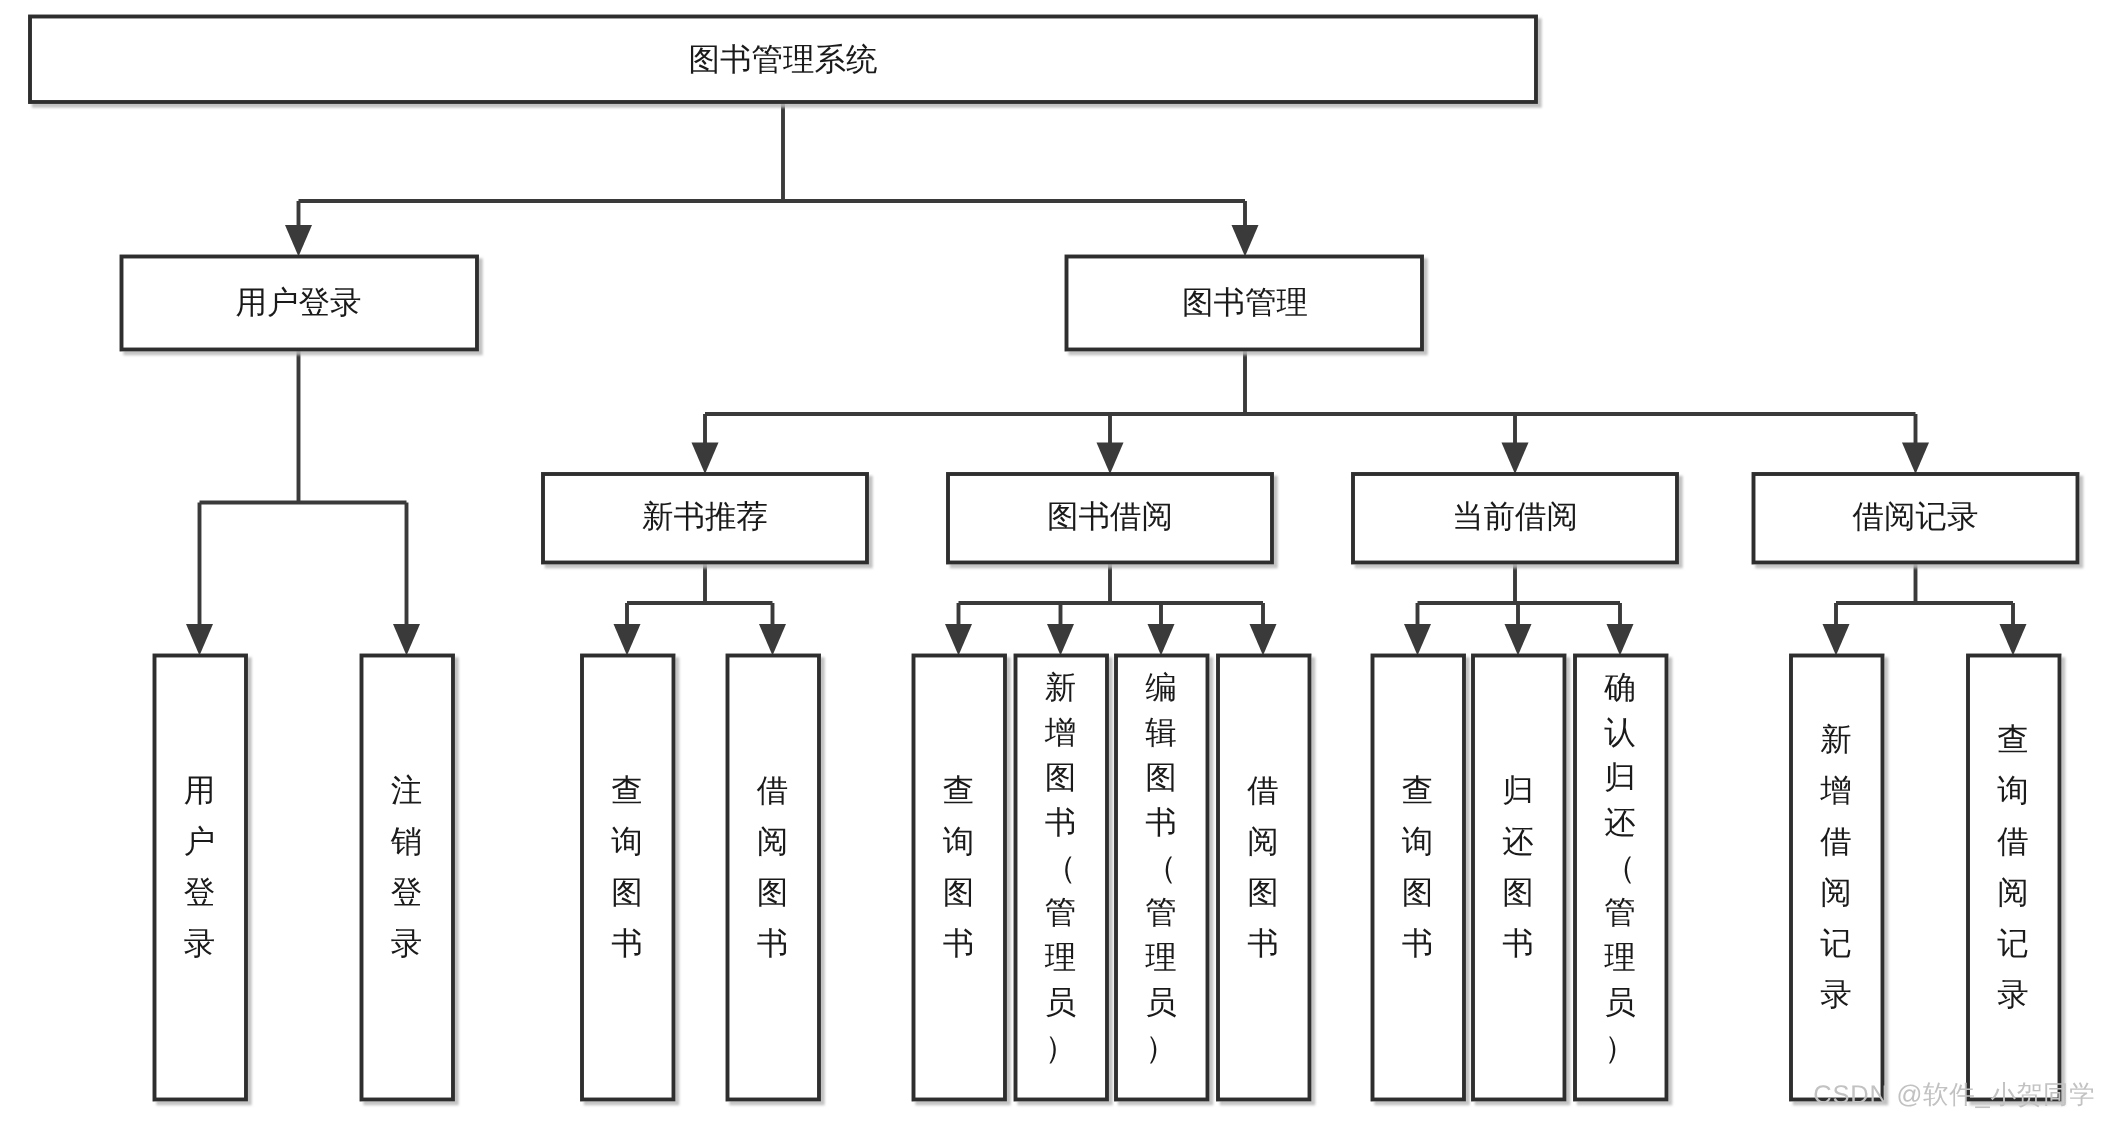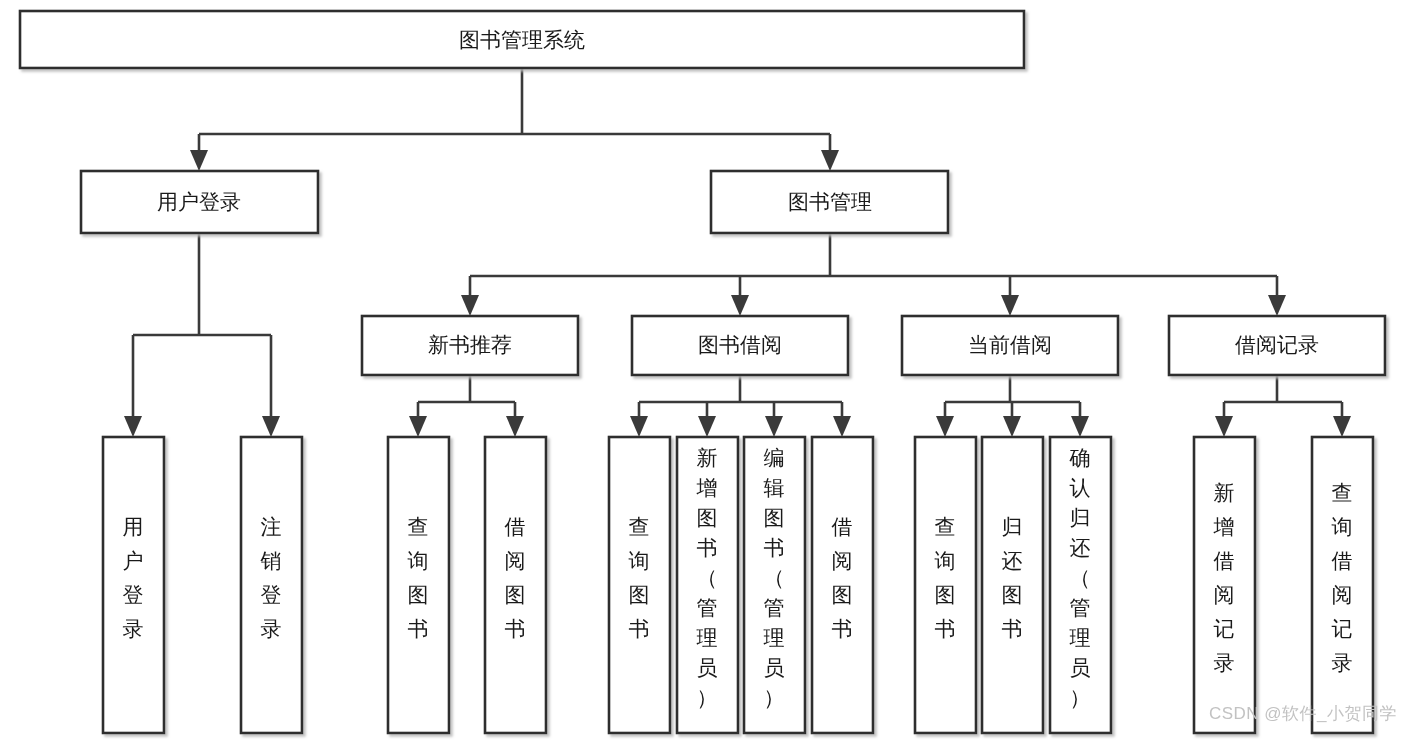--- a/index.html
+++ b/index.html
@@ -42,21 +42,21 @@
     stroke-width: 2.6;
     fill: none;
     stroke-linecap: butt;
   }
   .arrow-head {
     fill: #3a3a3a;
   }
   .watermark {
     position: absolute;
     right: 8px;
-    bottom: 22px;
+    bottom: 6px;
     font-family: "Liberation Sans", "DejaVu Sans", sans-serif;
     font-size: 17px;
     color: #c2c2c2;
     letter-spacing: 0.5px;
     white-space: nowrap;
     pointer-events: none;
   }
 </style>
 </head>
 <body>

